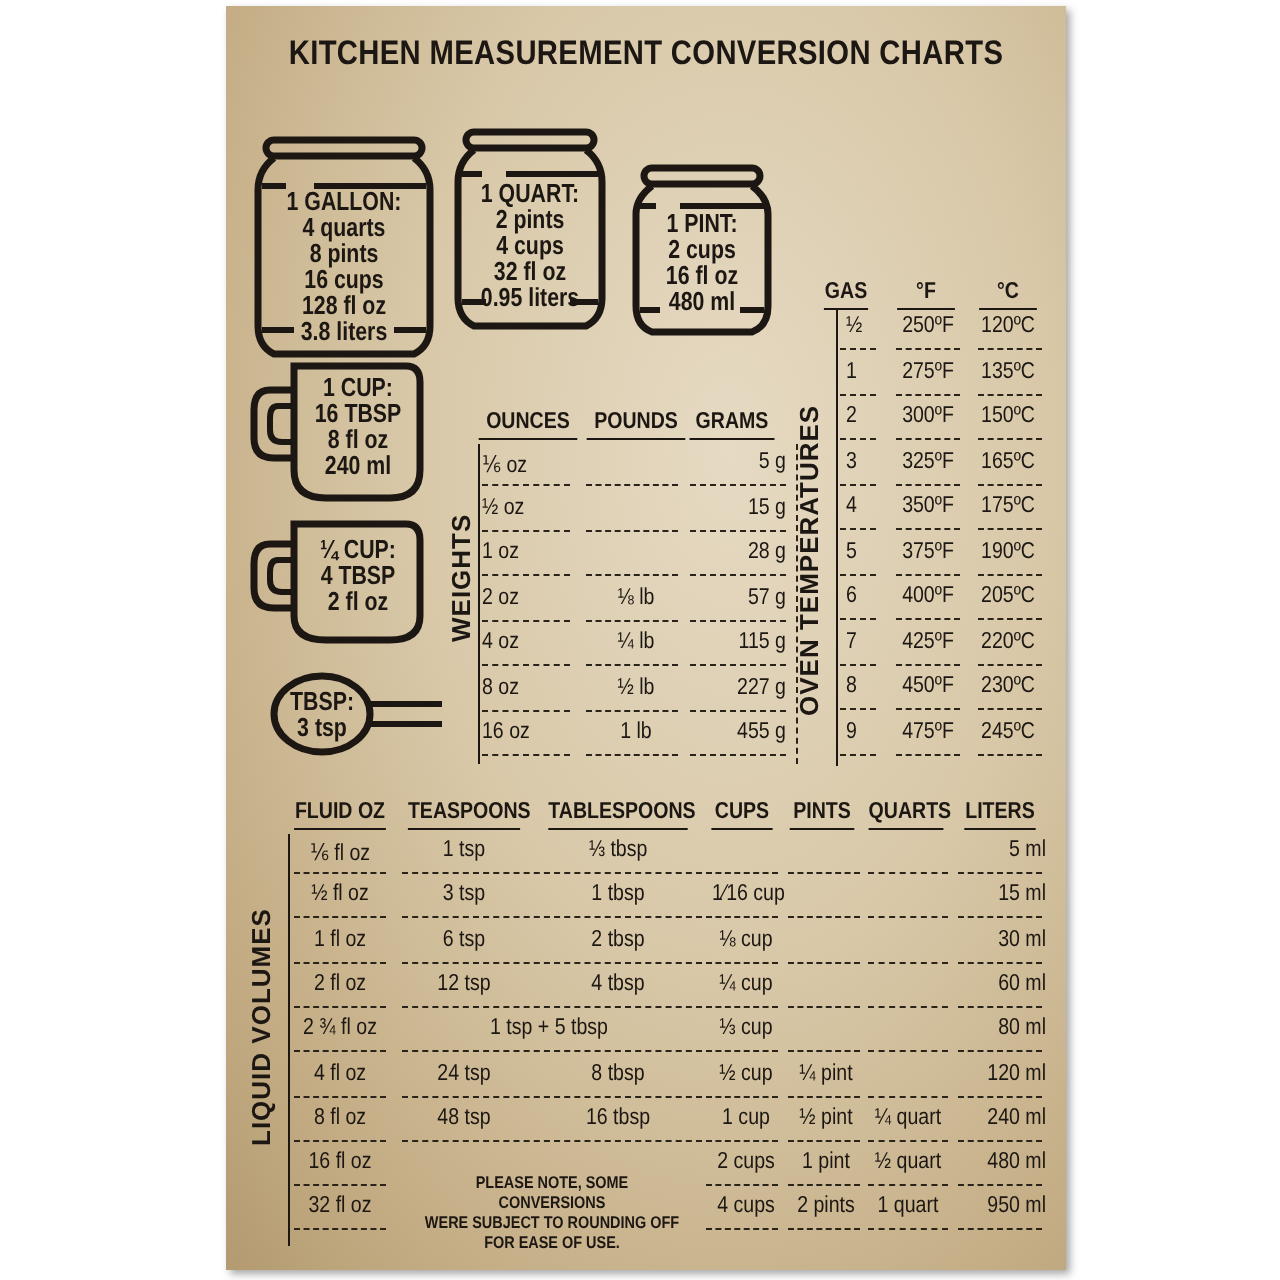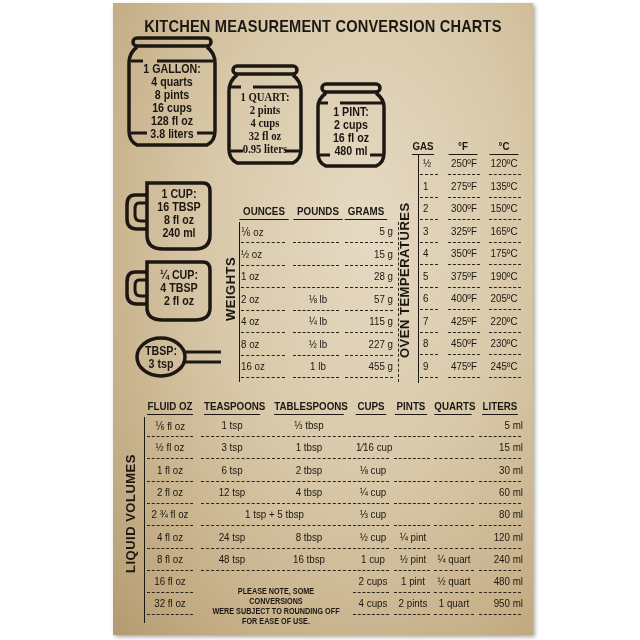--- a/index.html
+++ b/index.html
@@ -21,40 +21,40 @@
   .dash { position:absolute; border-bottom:1.3px dashed #2a231a; height:0; }
   .vline { position:absolute; border-left:1.5px solid #1c1712; width:0; }
   .note { position:absolute; font-size:8.5px; font-weight:bold; text-align:center; line-height:10px; transform:scaleX(0.85); }
 </style>
 </head>
 <body>
 
 <div class="poster">
   <div class="title">KITCHEN MEASUREMENT CONVERSION CHARTS</div>
 
-  <div class="jar" style="left:14px;top:32px;width:90px;height:118px;">
+  <div class="jar" style="left:14px;top:64px;width:90px;height:118px;">
     <svg width="90" height="118" viewBox="0 0 90 118">
       <rect x="6" y="3" width="78" height="8" rx="4" fill="none" stroke="#1c1712" stroke-width="3.5"></rect>
       <path d="M10 12 Q2 18 2 28 L2 96 Q2 106 10 110 L80 110 Q88 106 88 96 L88 28 Q88 18 80 12" fill="none" stroke="#1c1712" stroke-width="3.5"></path>
       <line x1="4" y1="26" x2="16" y2="26" stroke="#1c1712" stroke-width="3"></line>
       <line x1="30" y1="26" x2="86" y2="26" stroke="#1c1712" stroke-width="3"></line>
       <line x1="4" y1="98" x2="20" y2="98" stroke="#1c1712" stroke-width="3"></line>
       <line x1="70" y1="98" x2="86" y2="98" stroke="#1c1712" stroke-width="3"></line>
     </svg>
     <div class="txt" style="top:27px;">
       <div>1 GALLON:</div>
       <div>4 quarts</div>
       <div>8 pints</div>
       <div>16 cups</div>
       <div>128 fl oz</div>
       <div>3.8 liters</div>
     </div>
   </div>
 
-  <div class="jar" style="left:114px;top:60px;width:76px;height:106px;font-family:Liberation Serif, serif;">
+  <div class="jar" style="left:114px;top:60px;width:76px;height:106px;">
     <svg width="76" height="106" viewBox="0 0 76 106">
       <rect x="6" y="3" width="64" height="8" rx="4" fill="none" stroke="#1c1712" stroke-width="3.5"></rect>
       <path d="M10 12 Q2 18 2 28 L2 86 Q2 96 10 100 L66 100 Q74 96 74 86 L74 28 Q74 18 66 12" fill="none" stroke="#1c1712" stroke-width="3.5"></path>
       <line x1="4" y1="24" x2="14" y2="24" stroke="#1c1712" stroke-width="3"></line>
       <line x1="26" y1="24" x2="72" y2="24" stroke="#1c1712" stroke-width="3"></line>
       <line x1="4" y1="88" x2="16" y2="88" stroke="#1c1712" stroke-width="3"></line>
       <line x1="58" y1="88" x2="72" y2="88" stroke="#1c1712" stroke-width="3"></line>
     </svg>
     <div class="txt" style="top:27px;">
       <div>1 QUART:</div>

